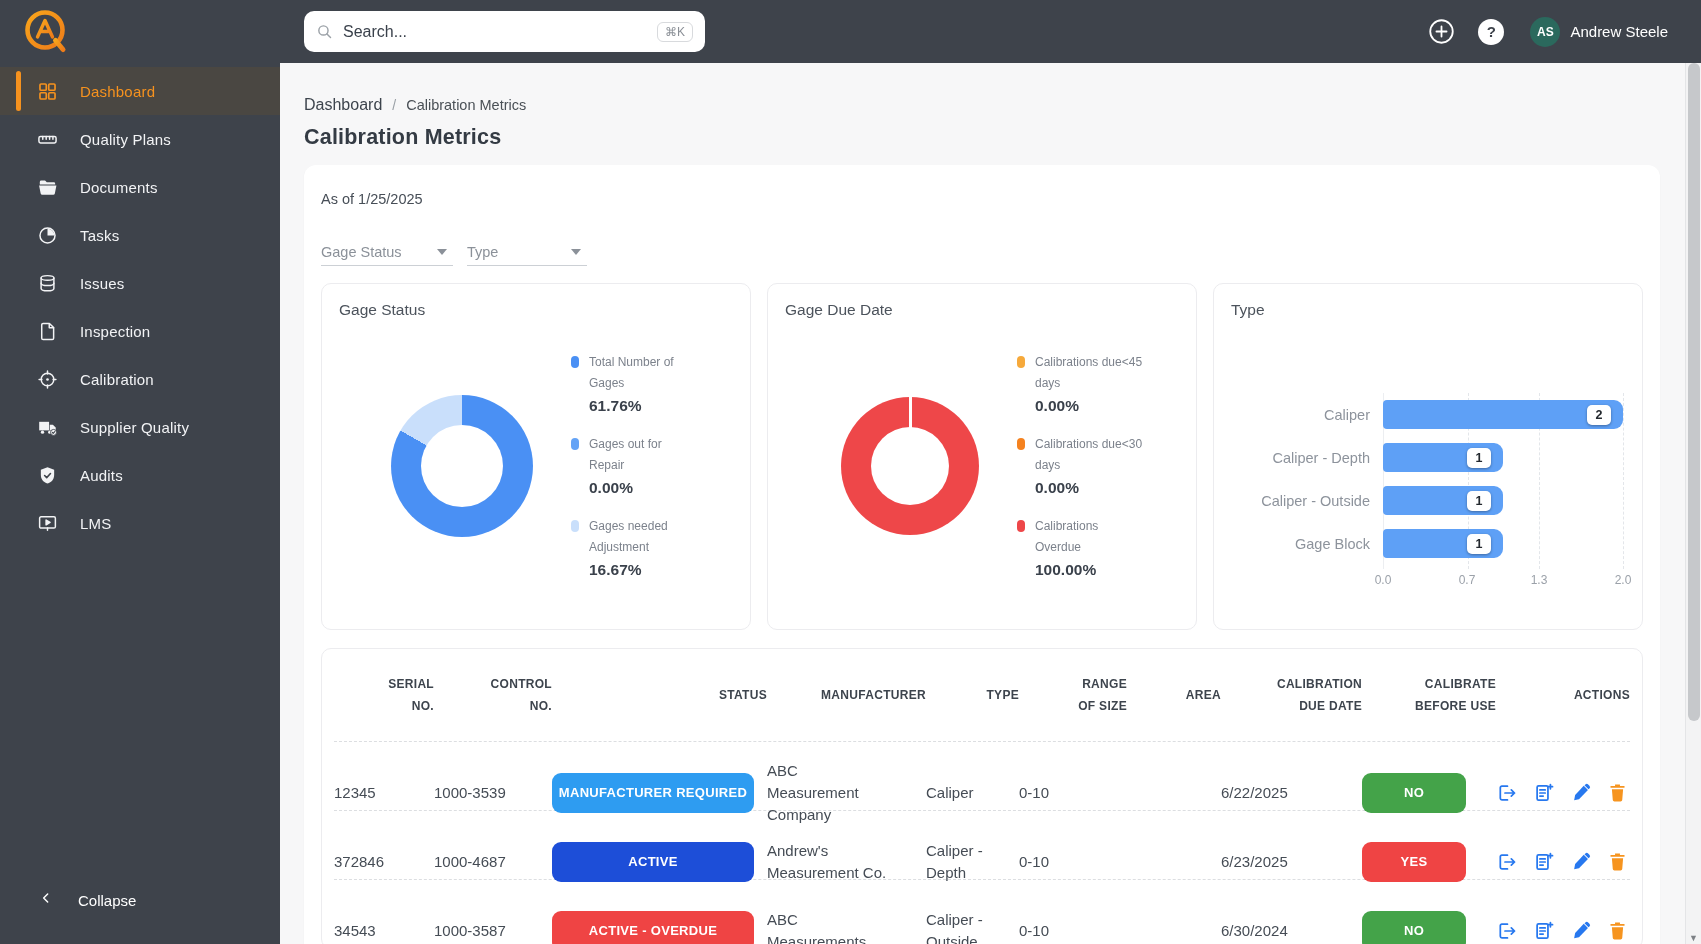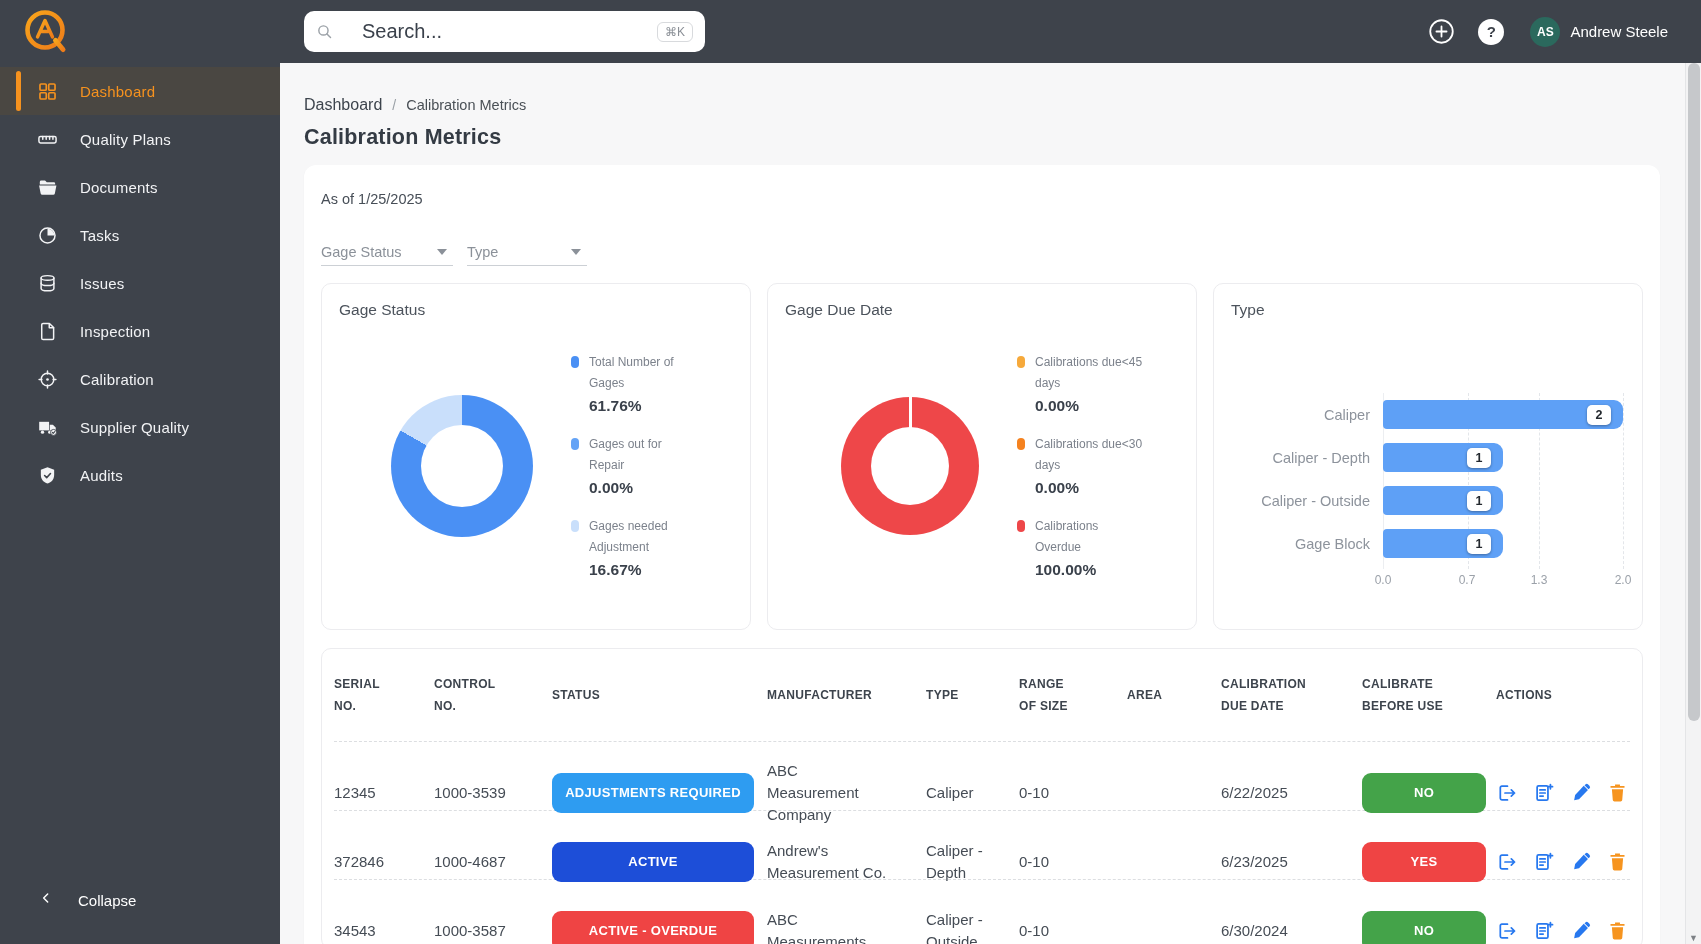--- a/index.html
+++ b/index.html
@@ -15,21 +15,21 @@
     background:#3e434b; z-index:30;
   }
   .logo { position:absolute; left:19px; top:5px; width:54px; height:54px; cursor:pointer; }
   .searchbox {
     position:absolute; left:304px; top:11px; width:401px; height:41px;
     background:#fff; border-radius:10px; display:flex; align-items:center; padding:0 12px;
   }
   .searchbox .mag { flex:0 0 auto; margin-right:10px; display:flex; }
   .searchbox input {
     border:none; outline:none; flex:1; font-family:inherit;
-    font-size:20px; color:#15803d; background:transparent;margin-left:19px;
+    font-size:16px; color:#15803d; background:transparent;
   }
   .searchbox input::placeholder { color:#3a414b; opacity:1; }
   .kbd-badge {
     flex:0 0 auto; border:1px solid #d8dadd; border-radius:6px; color:#8a8f96;
     font-size:12px; padding:3px 7px; line-height:1;
   }
   .top-right { position:absolute; right:33px; top:0; height:63px; display:flex; align-items:center; gap:23px; }
   .icon-btn { display:flex; align-items:center; justify-content:center; cursor:pointer; }
   .help-circle {
     width:26px; height:26px; border-radius:50%; background:#fff; color:#3e434b;
@@ -142,37 +142,37 @@
   }
   .x-axis { position:relative; height:24px; margin-top:2px; }
   .x-tick {
     position:absolute; transform:translateX(-50%); top:6px;
     font-size:12px; color:#9ba1a9; white-space:nowrap;
   }
 
   
   .table-card { margin-top:18px; border:1px solid #ececef; border-radius:10px; padding:0 12px; background:#fff; }
   .trow { display:flex; align-items:center; }
-  .thead { height:92px; }
+  .thead { height:92px;text-align:right; }
   .th {
     font-size:12px; font-weight:bold; color:#3d444d; letter-spacing:.3px;
     line-height:22px; white-space:pre-line;
   }
   .tbody-row { height:69px; border-top:1px dashed #dcdee1; cursor:pointer; }
   .td { font-size:15px; color:#454c55; line-height:22px;margin-top:33px; }
   .c1{width:100px}.c2{width:118px}.c3{width:215px}.c4{width:159px}.c5{width:93px}
   .c6{width:108px}.c7{width:94px}.c8{width:141px}.c9{width:134px}.c10{flex:1}
   .cell-clip { max-width:120px; }
   .cell-clip-sm { max-width:80px; }
   .pill {
     height:40px; border-radius:9px; color:#fff; font-size:13px; font-weight:bold;
     letter-spacing:.3px; display:flex; align-items:center; justify-content:center;
   }
   .pill-status { width:202px; }
-  .pill-cal { width:124px; }
+  .pill-cal { width:104px; }
   .actions { display:flex; align-items:center; gap:15px; }
   .action-btn { cursor:pointer; display:flex; }
 
   
   .scrollbar {
     position:absolute; right:0; top:63px; width:16px; height:881px;
     background:#f3f3f4; border-left:1px solid #e4e5e7; z-index:40; cursor:pointer;
   }
   .scroll-thumb { position:absolute; top:0; left:2px; width:12px; height:658px; background:#c6c8cb; border-radius:7px; }
   .scroll-arrow {
@@ -316,20 +316,30 @@
     <div class="nav-item">
       <span class="nav-ic">
         <svg width="21" height="21" viewBox="0 0 24 24">
           <path d="M12 2.6l7.6 2.9v5.8c0 4.9-3.1 8.3-7.6 9.9-4.5-1.6-7.6-5-7.6-9.9V5.5L12 2.6z" fill="#f2f3f5"></path>
           <path d="M8.7 12l2.4 2.4 4.3-4.6" fill="none" stroke="#3e434b" stroke-width="1.8" stroke-linecap="round" stroke-linejoin="round"></path>
         </svg>
       </span>
       <span class="nav-label">Audits</span>
     </div>
 
+    <div class="nav-item">
+      <span class="nav-ic">
+        <svg width="21" height="21" viewBox="0 0 24 24" fill="none" stroke="#f2f3f5" stroke-width="1.7" stroke-linecap="round" stroke-linejoin="round">
+          <rect x="3" y="4.4" width="18" height="12.8" rx="1.6"></rect>
+          <path d="M10.4 8.1l4.5 2.7-4.5 2.7z" fill="#f2f3f5"></path>
+          <path d="M12 17.2v2.4"></path>
+        </svg>
+      </span>
+      <span class="nav-label">LMS</span>
+    </div>
   </nav>
 
   <div class="collapse-row">
     <span>
       <svg width="16" height="16" viewBox="0 0 24 24" fill="none" stroke="#ffffff" stroke-width="2.2" stroke-linecap="round" stroke-linejoin="round">
         <path d="M14.5 6 L8.5 12 L14.5 18"></path>
       </svg>
     </span>
     <span class="nav-label">Collapse</span>
   </div>
@@ -483,21 +493,21 @@
 DUE DATE</div>
         <div class="th c9">CALIBRATE
 BEFORE USE</div>
         <div class="th c10">ACTIONS</div>
       </div>
 
       <div class="trow tbody-row">
         <div class="td c1">12345</div>
         <div class="td c2">1000-3539</div>
         <div class="td c3">
-            <div class="pill pill-status" style="background: rgb(46, 156, 241);">ADJUSTMENTS REQUIRED</div>
+            <div class="pill pill-status" style="background: rgb(46, 156, 241);">MANUFACTURER REQUIRED</div>
           </div>
         <div class="td c4">
             <div class="cell-clip">ABC Measurement Company</div>
           </div>
         <div class="td c5">
             <div class="cell-clip-sm">Caliper</div>
           </div>
         <div class="td c6">0-10</div>
         <div class="td c7"></div>
         <div class="td c8">6/22/2025</div>

